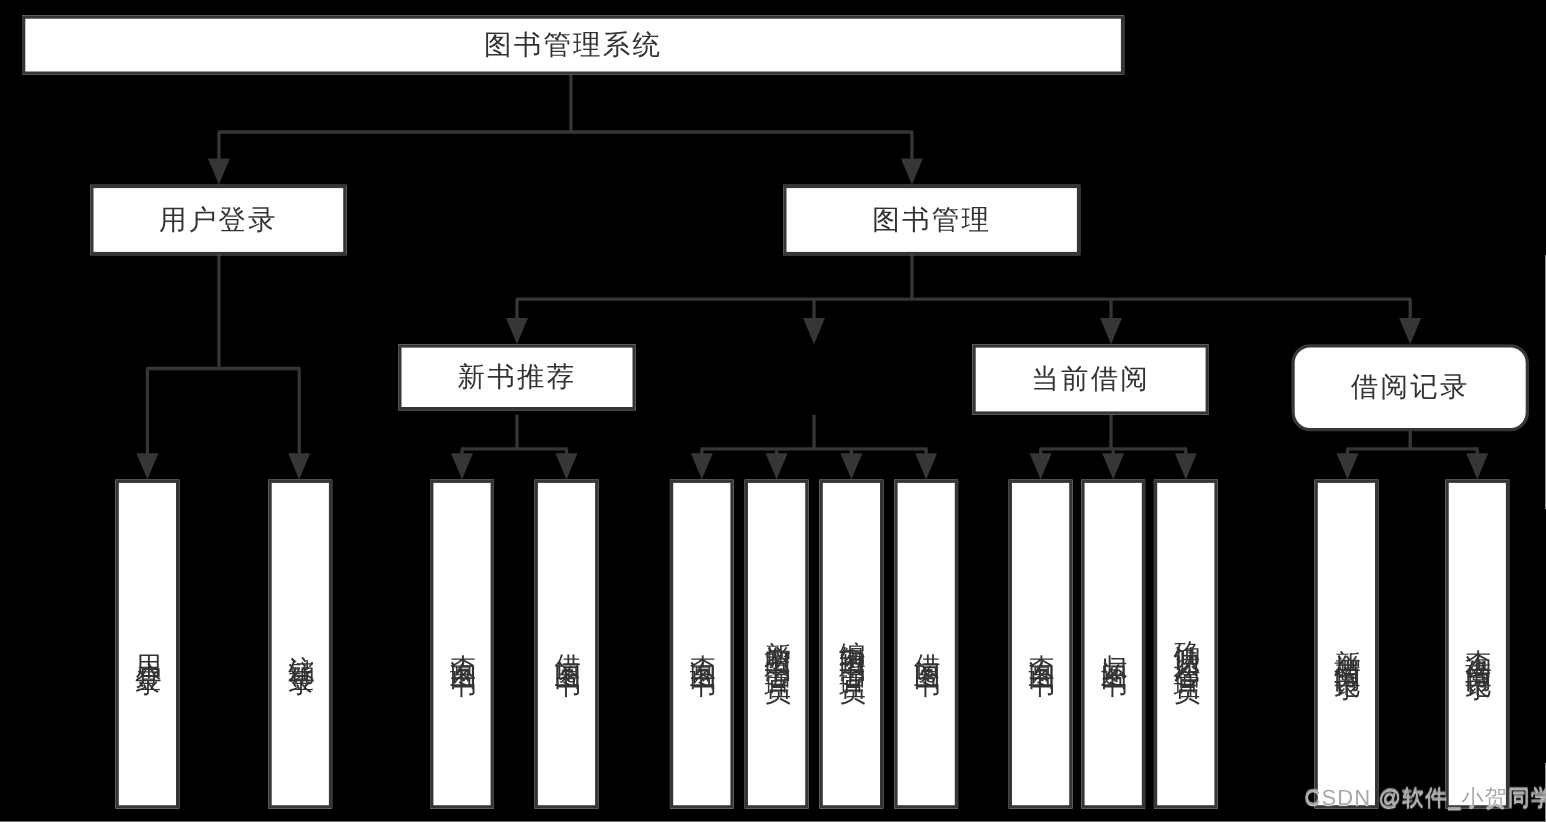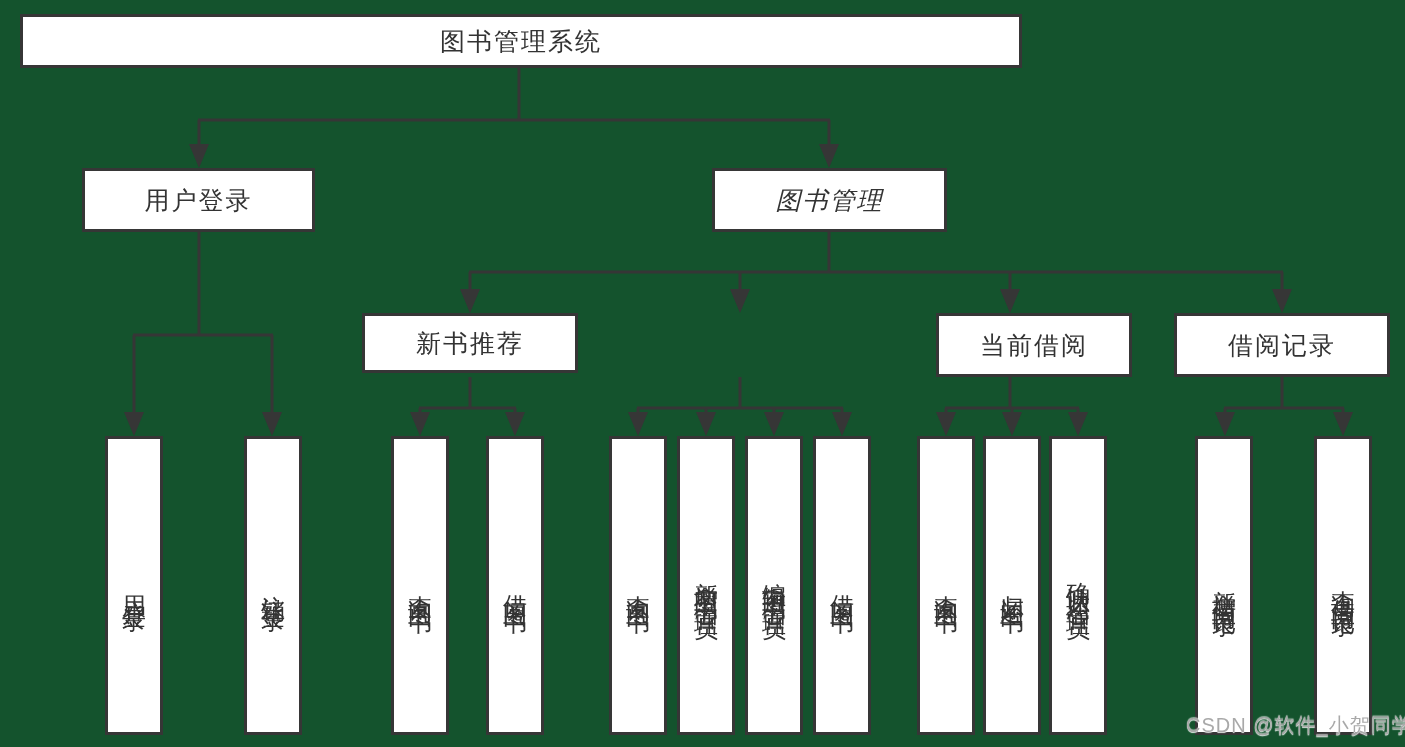--- a/index.html
+++ b/index.html
@@ -3,21 +3,21 @@
 <meta charset="utf-8">
 <style>
   * { margin: 0; padding: 0; box-sizing: border-box; }
   html, body { background: #ffffff; }
   body { font-family: "Liberation Sans", sans-serif; }
 
   .stage {
     position: relative;
     width: 1405px;
     height: 747px;
-    background: #14532d;
+    background: #000000;
     overflow: hidden;
   }
 
   .connectors {
     position: absolute;
     left: 0; top: 0;
     width: 1405px; height: 747px;
     pointer-events: none;
   }
 
@@ -80,25 +80,25 @@
       M628 412 H648 L638 436 Z  M696 412 H716 L706 436 Z
       M764 412 H784 L774 436 Z  M832 412 H852 L842 436 Z
       M936 412 H956 L946 436 Z  M1002 412 H1022 L1012 436 Z
       M1068 412 H1088 L1078 436 Z  M1215 412 H1235 L1225 436 Z
       M1333 412 H1353 L1343 436 Z"></path>
   </svg>
 
   <div class="node" style="left:20px; top:14px; width:1002px; height:54px;">图书管理系统</div>
 
   <div class="node" style="left:82px; top:168px; width:233px; height:64px;">用户登录</div>
-  <div class="node" style="left:712px; top:168px; width:235px; height:64px;font-style:italic;">图书管理</div>
+  <div class="node" style="left:712px; top:168px; width:270px; height:64px;">图书管理</div>
 
   <div class="node" style="left:362px; top:313px; width:216px; height:60px;">新书推荐</div>
-  <div class="node" style="left:936px; top:313px; width:196px; height:64px;">当前借阅</div>
-  <div class="node" style="left:1174px; top:313px; width:216px; height:64px;">借阅记录</div>
+  <div class="node" style="left:884px; top:313px; width:215px; height:64px;">当前借阅</div>
+  <div class="node" style="left:1174px; top:313px; width:216px; height:79px;border-radius:17px;">借阅记录</div>
 
   <div class="node vnode" style="left:105px; top:436px; width:58px; height:299px;">用户登录</div>
   <div class="node vnode" style="left:244px; top:436px; width:58px; height:299px;">注销登录</div>
 
   <div class="node vnode" style="left:391px; top:436px; width:58px; height:299px;">查询图书</div>
   <div class="node vnode" style="left:486px; top:436px; width:58px; height:299px;">借阅图书</div>
 
   <div class="node vnode" style="left:609px; top:436px; width:58px; height:299px;">查询图书</div>
   <div class="node vnode" style="left:677px; top:436px; width:58px; height:299px;">新增图书（管理员）</div>
   <div class="node vnode" style="left:745px; top:436px; width:58px; height:299px;">编辑图书（管理员）</div>

